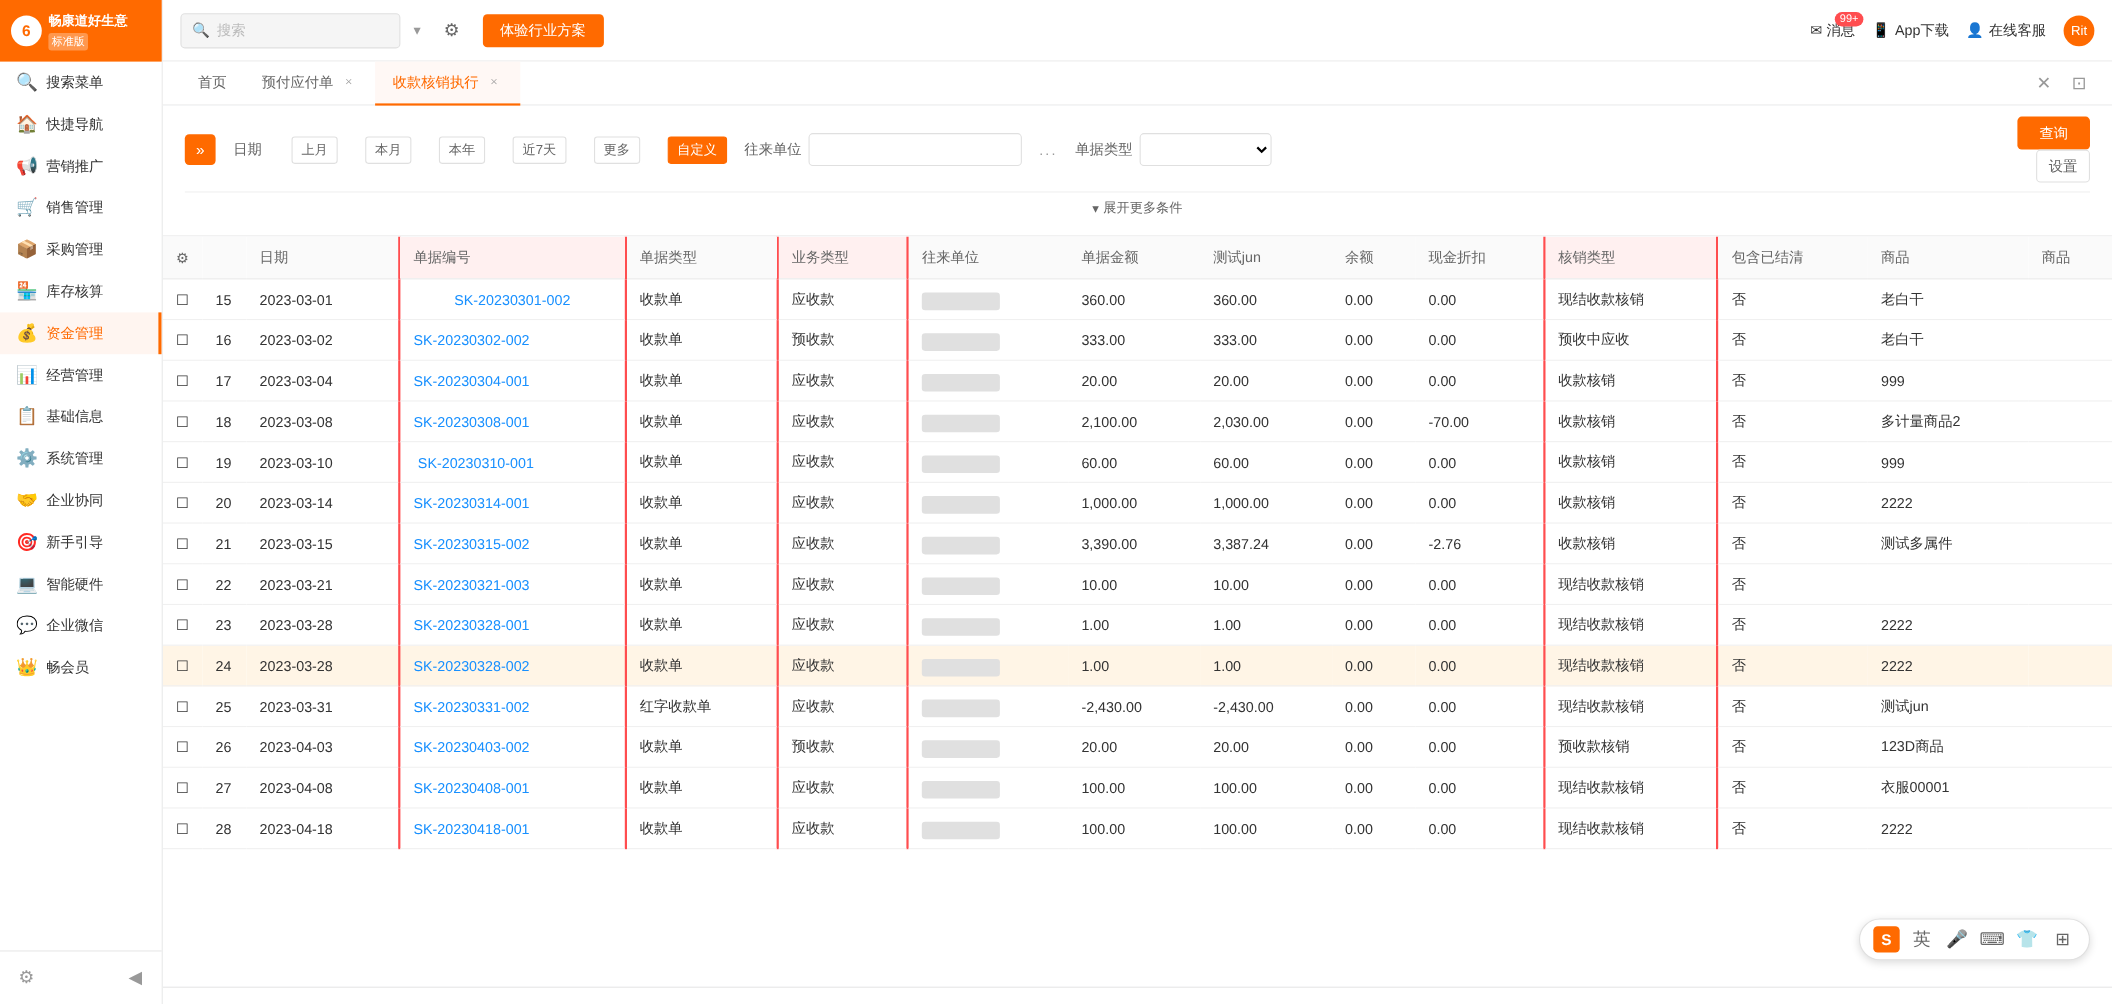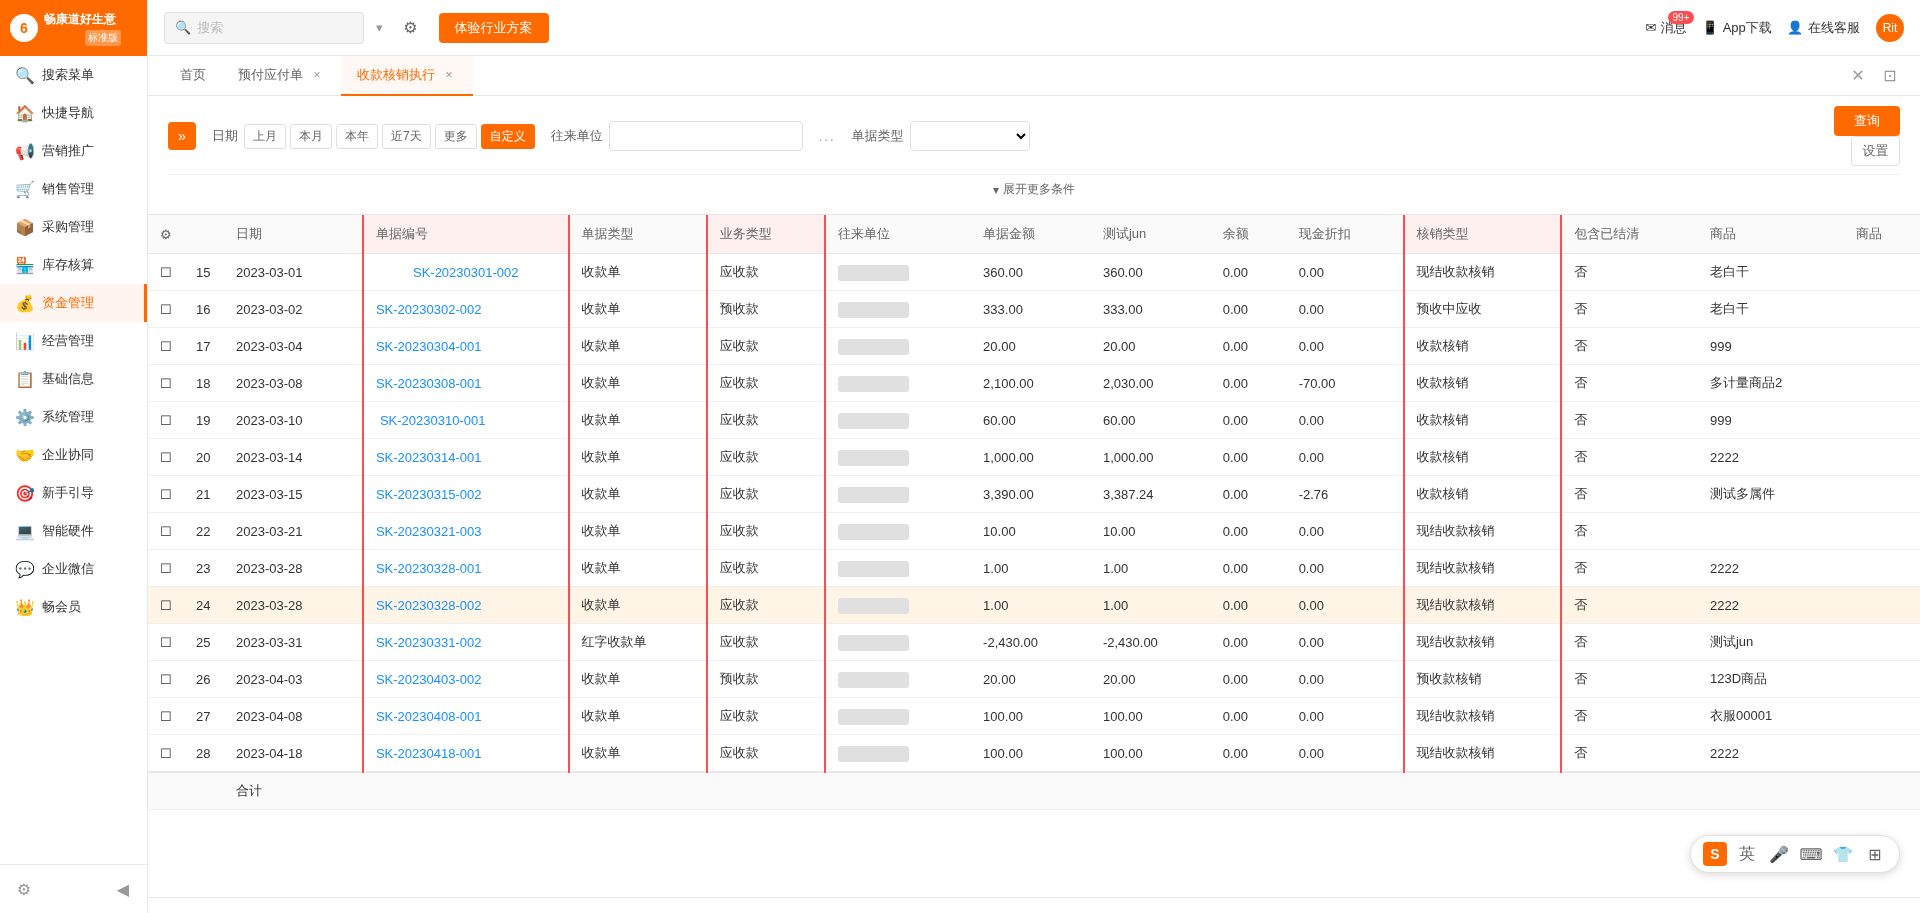--- a/index.html
+++ b/index.html
@@ -2,21 +2,21 @@
 <html><head>
   <meta charset="utf-8">
   <style>
     * { box-sizing: border-box; margin: 0; padding: 0; }
     body { font-family: 'Microsoft YaHei', Arial, sans-serif; font-size: 13px; background: #f5f5f5; display: flex; height: 913px; overflow: hidden; }
 
     
     .sidebar { width: 148px; background: #fff; display: flex; flex-direction: column; border-right: 1px solid #e8e8e8; flex-shrink: 0; }
     .sidebar-logo { background: #ff6a00; color: #fff; padding: 8px 10px; display: flex; align-items: center; gap: 6px; height: 56px; }
     .sidebar-logo-icon { width: 28px; height: 28px; background: #fff; border-radius: 50%; display: flex; align-items: center; justify-content: center; color: #ff6a00; font-weight: bold; font-size: 14px; }
-    .sidebar-logo-badge { font-size: 10px; background: rgba(255,255,255,0.3); border-radius: 3px; padding: 1px 3px; margin-top: 2px; display: inline-block; margin-left: 41px; }
+    .sidebar-logo-badge { font-size: 10px; background: rgba(255,255,255,0.3); border-radius: 3px; padding: 1px 3px; margin-top: 2px; display: inline-block; }
     .sidebar-menu { flex: 1; overflow-y: auto; }
     .sidebar-item { display: flex; align-items: center; gap: 8px; padding: 10px 16px; cursor: pointer; color: #333; transition: background 0.2s; }
     .sidebar-item.active { background: #fff5f0; color: #ff6a00; border-right: 3px solid #ff6a00; }
     .sidebar-item-icon { width: 18px; height: 18px; display: flex; align-items: center; justify-content: center; font-size: 16px; flex-shrink: 0; }
     .sidebar-item-label { font-size: 13px; }
     .sidebar-bottom { padding: 10px; display: flex; justify-content: space-between; align-items: center; border-top: 1px solid #e8e8e8; }
     .sidebar-bottom-icon { width: 28px; height: 28px; display: flex; align-items: center; justify-content: center; cursor: pointer; color: #999; font-size: 16px; }
 
     
     .main { flex: 1; display: flex; flex-direction: column; min-width: 0; }
@@ -27,21 +27,21 @@
     .topbar-arrow { color: #999; cursor: pointer; }
     .topbar-gear { width: 32px; height: 32px; display: flex; align-items: center; justify-content: center; cursor: pointer; color: #666; font-size: 16px; }
     .topbar-btn-orange { background: #ff6a00; color: #fff; border: none; border-radius: 4px; padding: 6px 16px; cursor: pointer; font-size: 13px; }
     .topbar-spacer { flex: 1; }
     .topbar-right { display: flex; align-items: center; gap: 16px; }
     .topbar-right-item { display: flex; align-items: center; gap: 4px; cursor: pointer; color: #333; font-size: 13px; position: relative; }
     .badge { background: #ff4d4f; color: #fff; border-radius: 10px; padding: 1px 5px; font-size: 10px; position: absolute; top: -8px; right: -8px; min-width: 18px; text-align: center; }
     .topbar-avatar { width: 28px; height: 28px; border-radius: 50%; background: #ff6a00; color: #fff; display: flex; align-items: center; justify-content: center; font-size: 12px; }
 
     
-    .tabs { background: #fff; display: flex; align-items: center; border-bottom: 1px solid #e8e8e8; padding: 0 16px; height: 40px; gap: 0; }
+    .tabs { background: #fff; display: flex; align-items: center; border-bottom: 1px solid #e8e8e8; padding: 0 16px; height: 40px; gap: 0; font-family: Liberation Serif, serif; }
     .tab { padding: 0 16px; height: 40px; display: flex; align-items: center; gap: 6px; cursor: pointer; font-size: 13px; color: #666; border-bottom: 2px solid transparent; position: relative; }
     .tab.active { color: #ff6a00; border-bottom: 2px solid #ff6a00; background: #fff8f5; }
     .tab-close { width: 16px; height: 16px; display: flex; align-items: center; justify-content: center; border-radius: 50%; font-size: 12px; color: #999; cursor: pointer; }
     .tabs-spacer { flex: 1; }
     .tabs-window-btns { display: flex; gap: 4px; }
     .tabs-window-btn { width: 28px; height: 28px; display: flex; align-items: center; justify-content: center; cursor: pointer; color: #999; font-size: 16px; }
 
     
     .content { flex: 1; display: flex; flex-direction: column; overflow: hidden; background: #f5f7fa; }
     .content-header { background: #fff; padding: 12px 20px 0; border-bottom: 1px solid #e8e8e8; }
@@ -50,21 +50,21 @@
     .content-actions { display: flex; gap: 8px; }
     .action-btn { display: flex; align-items: center; gap: 4px; padding: 5px 12px; border: 1px solid #e0e0e0; border-radius: 4px; cursor: pointer; background: #fff; color: #666; font-size: 13px; }
 
     
     .filter-bar { background: #fff; padding: 10px 20px; border-bottom: 1px solid #e8e8e8; }
     .filter-row { display: flex; align-items: center; gap: 16px; flex-wrap: wrap; }
     .filter-toggle { width: 28px; height: 28px; background: #ff6a00; color: #fff; border: none; border-radius: 4px; cursor: pointer; display: flex; align-items: center; justify-content: center; font-size: 14px; flex-shrink: 0; }
     .filter-item { display: flex; align-items: center; gap: 6px; }
     .filter-label { color: #666; font-size: 13px; white-space: nowrap; }
     .filter-date-btns { display: flex; align-items: center; gap: 4px; }
-    .filter-date-btn { padding: 3px 8px; border: 1px solid #e0e0e0; border-radius: 3px; cursor: pointer; font-size: 12px; color: #666; background: #fff; }
+    .filter-date-btn { padding: 3px 8px; border: 1px solid #e0e0e0; border-radius: 3px; cursor: pointer; font-size: 12px; color: #666; background: #fff; margin-left: 21px; }
     .filter-date-btn.custom { background: #ff6a00; color: #fff; border-color: #ff6a00; }
     .filter-date-range { color: #ff6a00; font-size: 12px; margin-top: 2px; }
     .filter-input { height: 30px; border: 1px solid #e0e0e0; border-radius: 4px; padding: 0 8px; font-size: 13px; min-width: 150px; }
     .filter-select { height: 30px; border: 1px solid #e0e0e0; border-radius: 4px; padding: 0 8px; font-size: 13px; min-width: 120px; background: #fff; }
     .filter-dots { color: #999; letter-spacing: 2px; }
     .filter-query-btn { background: #ff6a00; color: #fff; border: none; border-radius: 4px; padding: 6px 20px; cursor: pointer; font-size: 13px; }
     .filter-settings-btn { background: #fff; color: #666; border: 1px solid #e0e0e0; border-radius: 4px; padding: 5px 0; cursor: pointer; font-size: 13px; margin-left: 17px; }
     .filter-expand { display: flex; align-items: center; justify-content: center; gap: 4px; padding: 6px 0; color: #666; cursor: pointer; font-size: 12px; border-top: 1px solid #f0f0f0; margin-top: 8px; }
 
     
@@ -507,37 +507,20 @@
               <td><span style="background:#e0e0e0;color:#e0e0e0;border-radius:3px;padding:2px 20px;font-size:11px;">████</span></td>
               <td>100.00</td>
               <td>100.00</td>
               <td>0.00</td>
               <td>0.00</td>
               <td style="border-left: 2px solid rgb(255, 77, 79); border-right: 2px solid rgb(255, 77, 79);">现结收款核销</td>
               <td>否</td>
               <td>2222</td>
               <td></td>
             </tr>
-            <tr class="footer-row">
-              <td></td>
-              <td></td>
-              <td>合计</td>
-              <td></td>
-              <td></td>
-              <td></td>
-              <td></td>
-              <td></td>
-              <td></td>
-              <td></td>
-              <td></td>
-              <td></td>
-              <td></td>
-              <td></td>
-              <td></td>
-            </tr>
           </tbody>
       </table>
     </div>
 
     <div style="height:16px; background:#fff; border-top:1px solid #e8e8e8; overflow-x:auto; overflow-y:hidden;">
       <div style="width:1600px; height:1px;"></div>
     </div>
   </div>
 </div>
 

